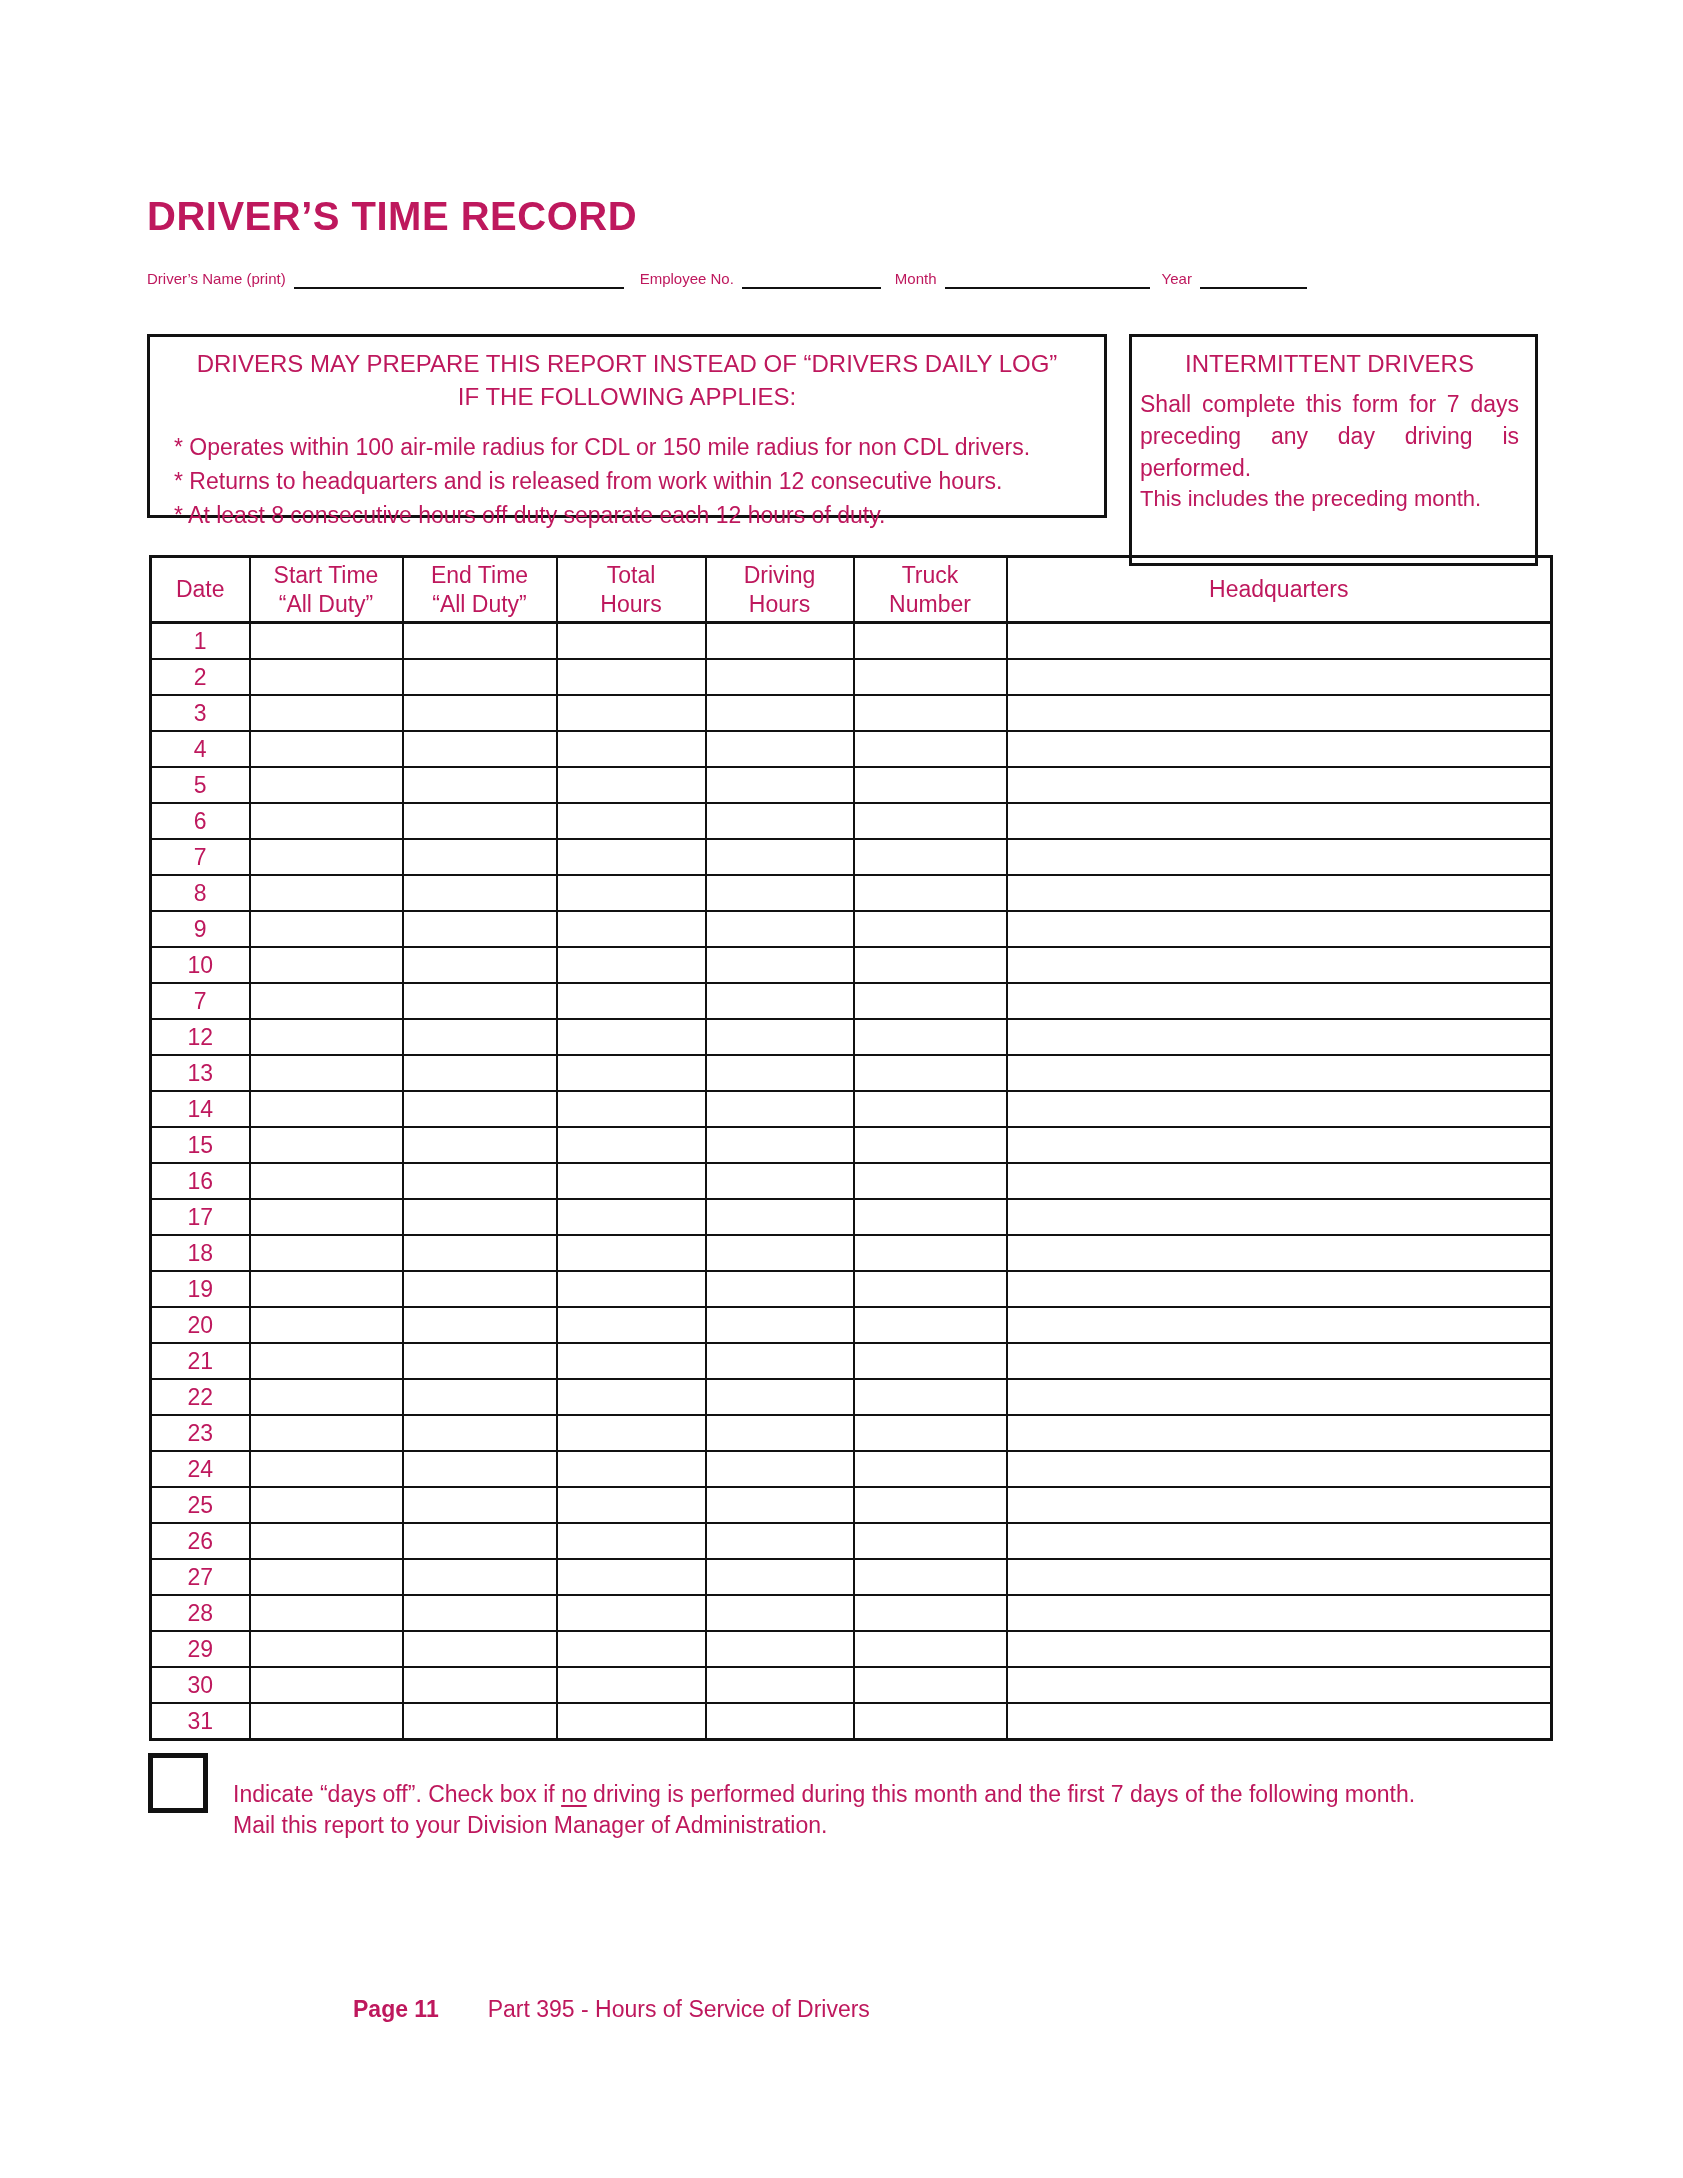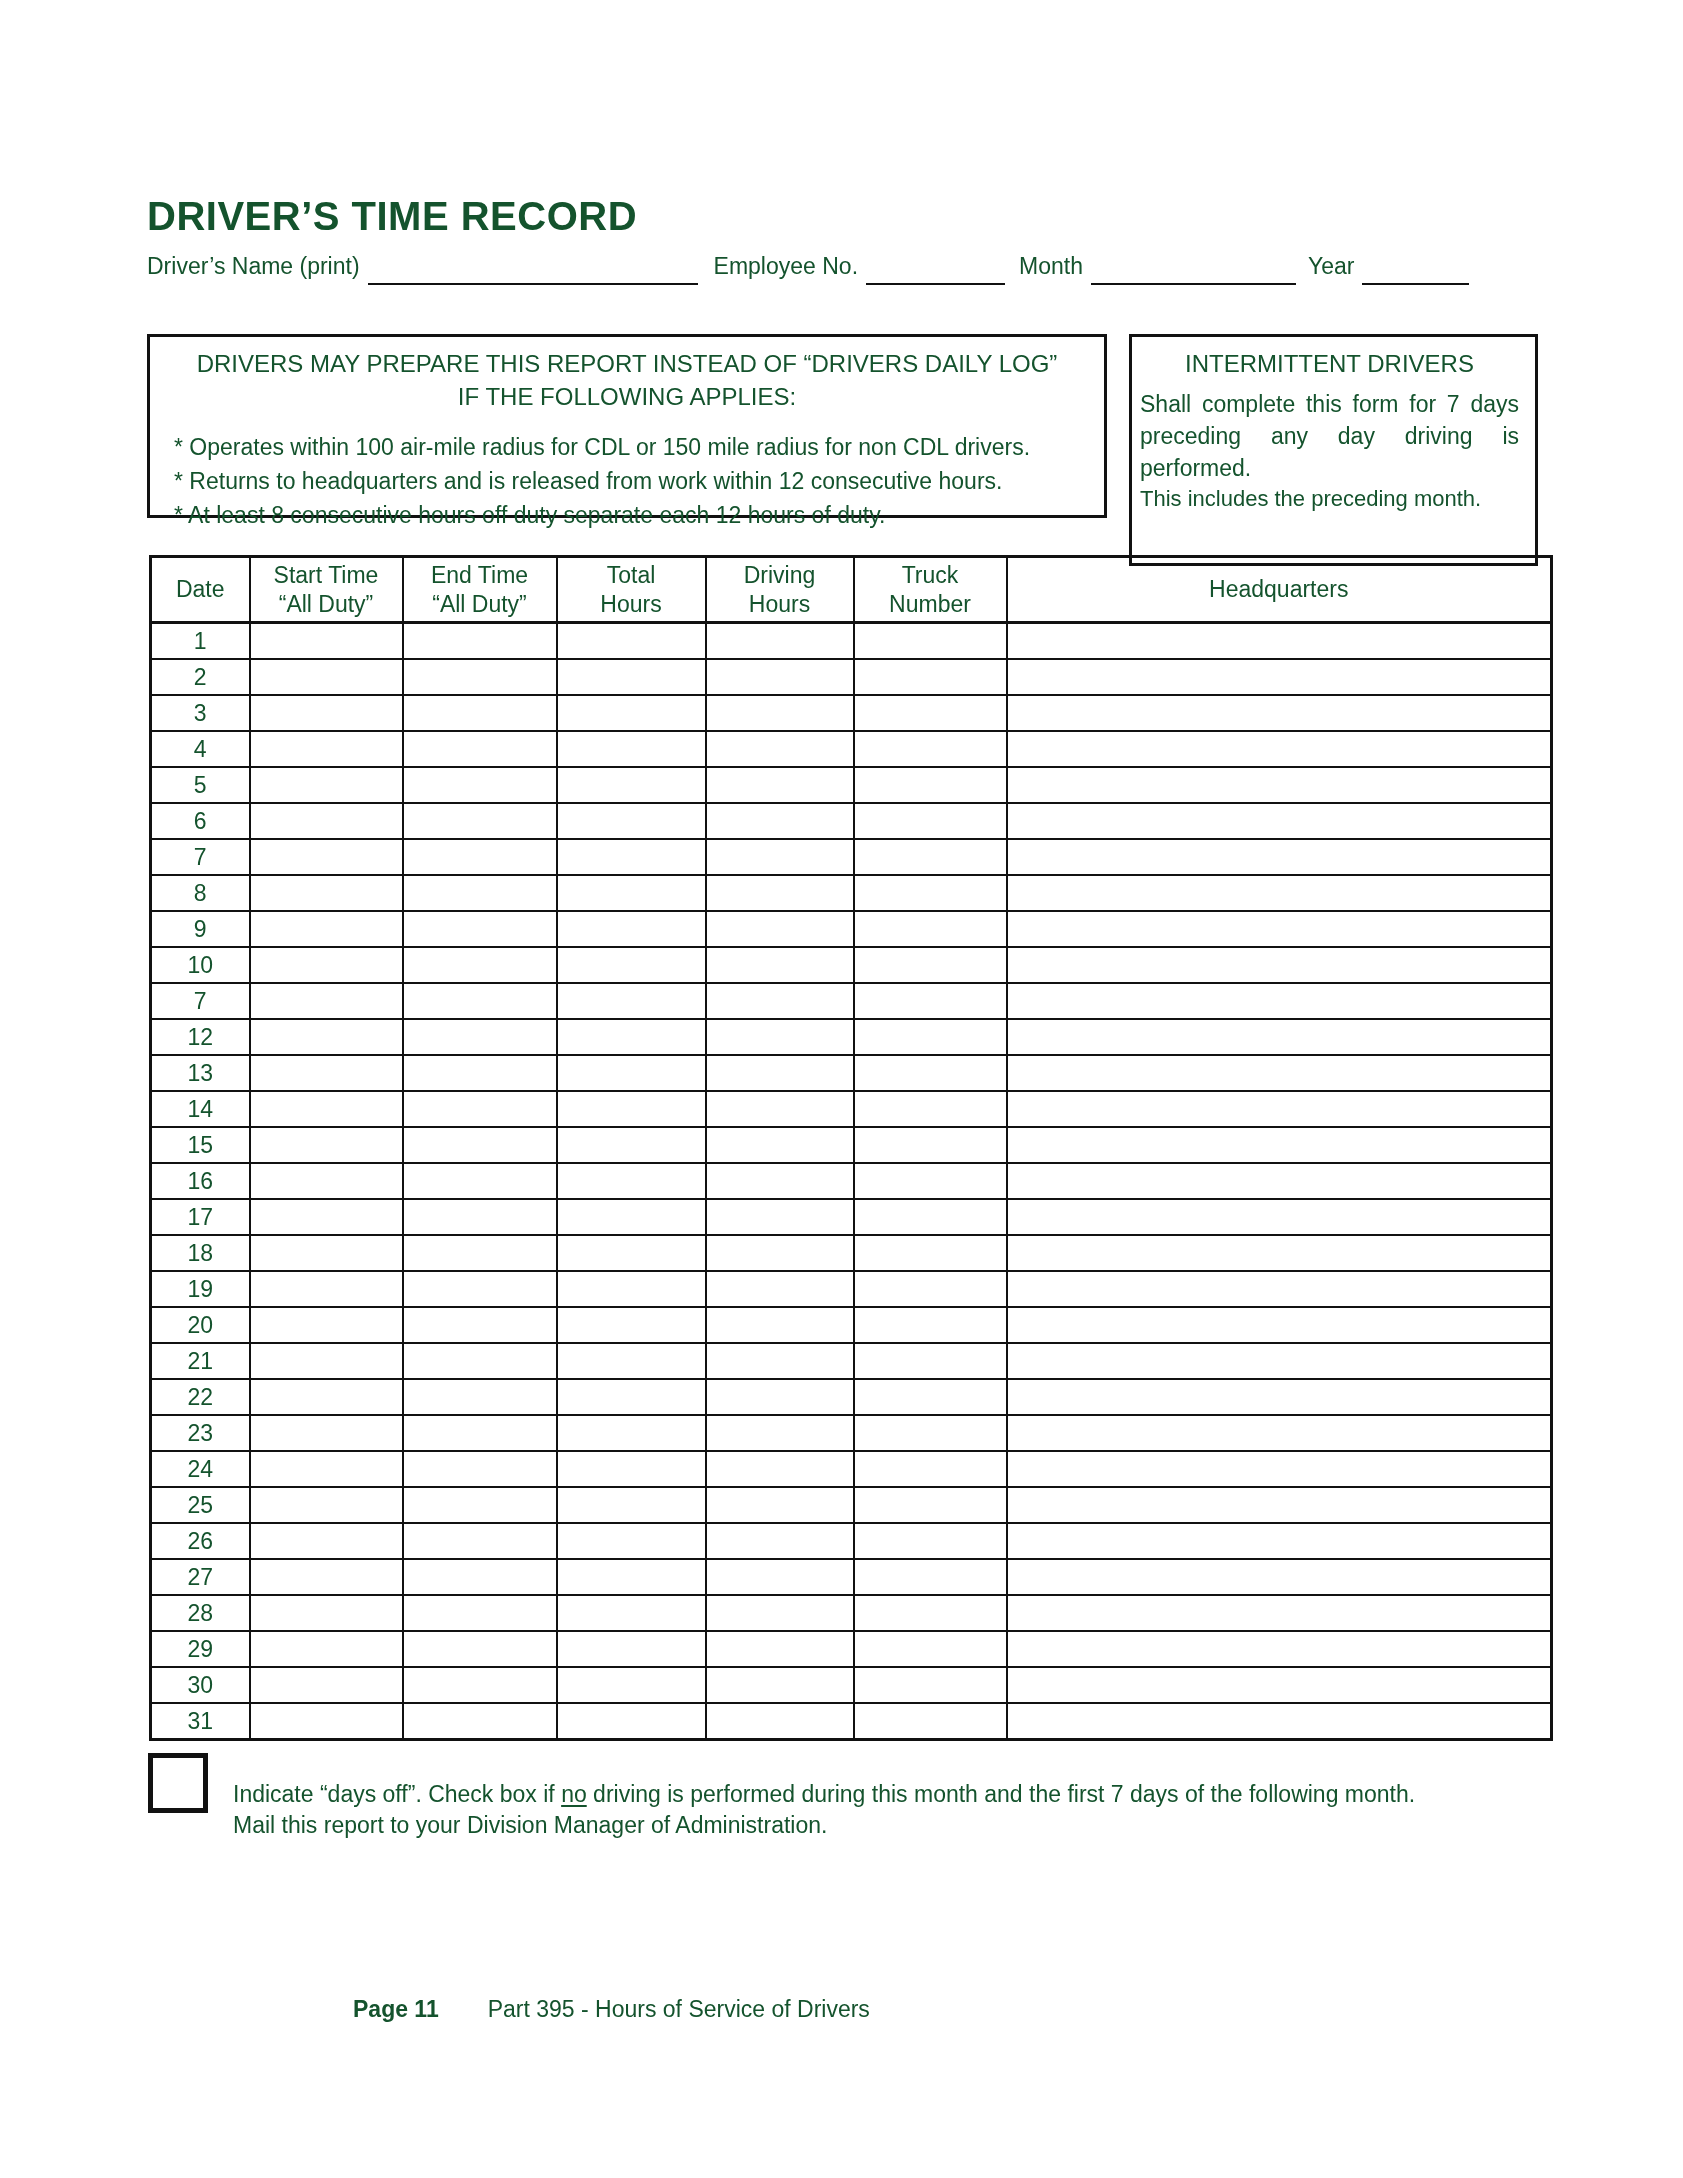--- a/index.html
+++ b/index.html
@@ -1,31 +1,31 @@
 <!DOCTYPE html>
 <html><head>
 <meta charset="utf-8">
 <style>
   html,body { margin:0; padding:0; background:#e8e8e8; }
   .page {
     position:relative;
     width:1683px; height:2178px;
     margin:0 auto;
     background:#ffffff;
-    color:#14532d;
+    color:#be185d;
     font-family:"Liberation Sans","DejaVu Sans",sans-serif;
     overflow:hidden;
   }
   .abs { position:absolute; }
 
   
   .title { left:147px; top:194px; font-size:40px; font-weight:bold; letter-spacing:0.5px; }
 
   
-  .name-row { left:147px; top:253px; width:1390px; display:flex; align-items:flex-start; font-size:23px; height:36px; white-space:nowrap; }
+  .name-row { left:147px; top:253px; width:1390px; display:flex; align-items:flex-end; font-size:15px; height:36px; white-space:nowrap; }
   .name-row .lbl { padding-bottom:2px; }
   .blank { border-bottom:2px solid #111; height:30px; display:inline-block; margin-left:8px; }
   .blank.name  { width:330px; }
   .blank.emp   { width:139px; }
   .blank.month { width:205px; }
   .blank.year  { width:107px; }
   .gap16 { margin-left:16px; } .gap14 { margin-left:14px; } .gap12 { margin-left:12px; }
 
   
   .box { border:3px solid #111; box-sizing:border-box; }

